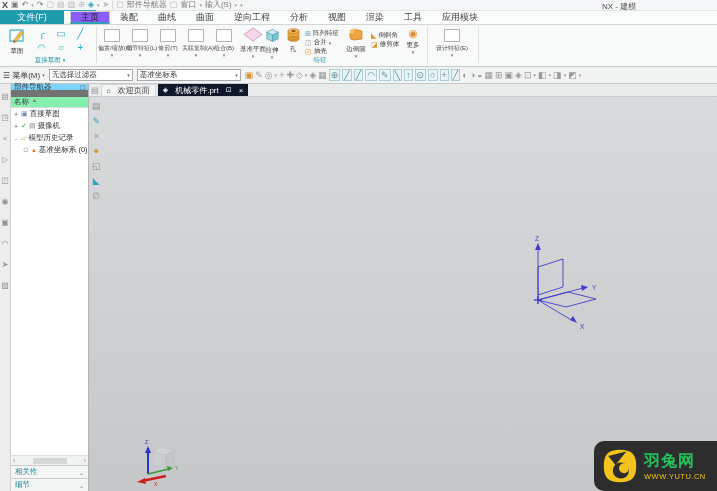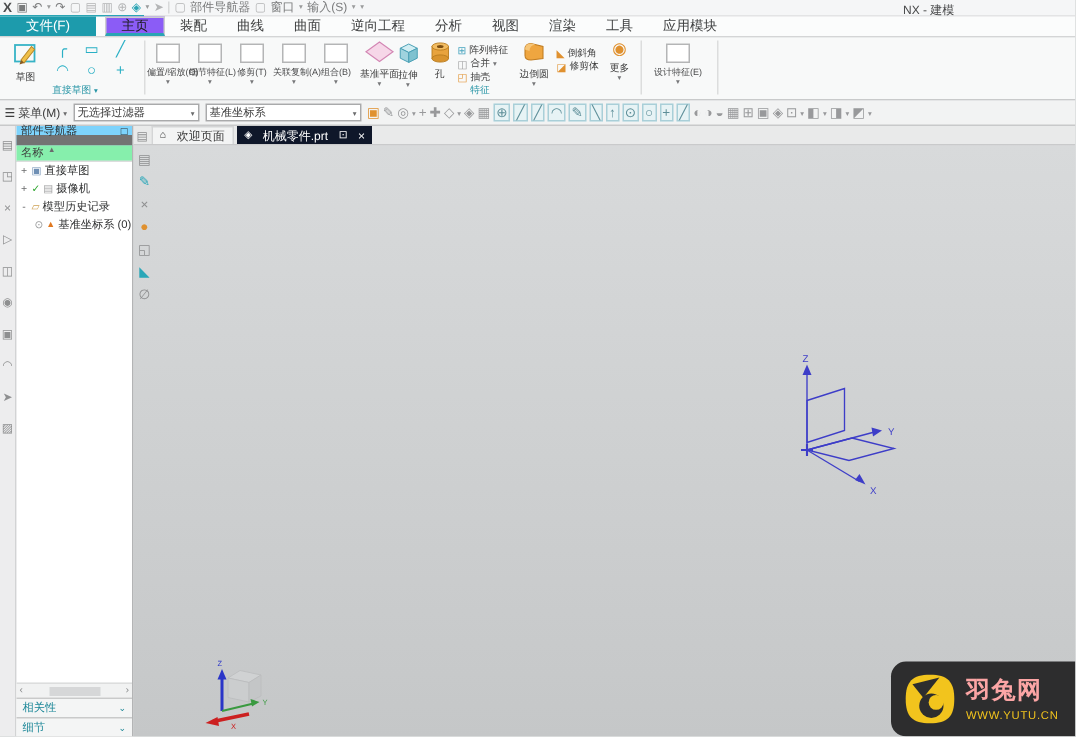--- a/index.html
+++ b/index.html
@@ -98,21 +98,21 @@
   #canvas{left:89px;top:97px;width:628px;height:394px;
           background:linear-gradient(#d8dadb,#c5c7c8)}
   #borderbar{position:absolute;left:3px;top:4px;display:flex;flex-direction:column;gap:5px;
              font-size:9px;color:#8e8f90;text-align:center}
   #borderbar .it{color:#2aa7b8}
   #borderbar .io{color:#e0912f}
 
   
   #watermark{position:absolute;right:0;bottom:0;width:123px;height:50px;background:#2d2d2e;
              border-radius:10px 0 0 10px;display:flex;align-items:center;gap:6px;padding-left:8px}
-  #wm-text .brand{font-size:16px;font-weight:bold;color:#fca5a5;letter-spacing:1px;line-height:18px}
+  #wm-text .brand{font-size:16px;font-weight:bold;color:#22c55e;letter-spacing:1px;line-height:18px}
   #wm-text .site{font-size:7.5px;color:#f2c41d;letter-spacing:.5px;margin-top:2px}
 </style>
 </head>
 <body>
 
 <div id="app">
 
   <div id="titlebar" class="abs">
     <span style="display:flex;gap:3px;align-items:center">
         <span class="qlogo">X</span>

